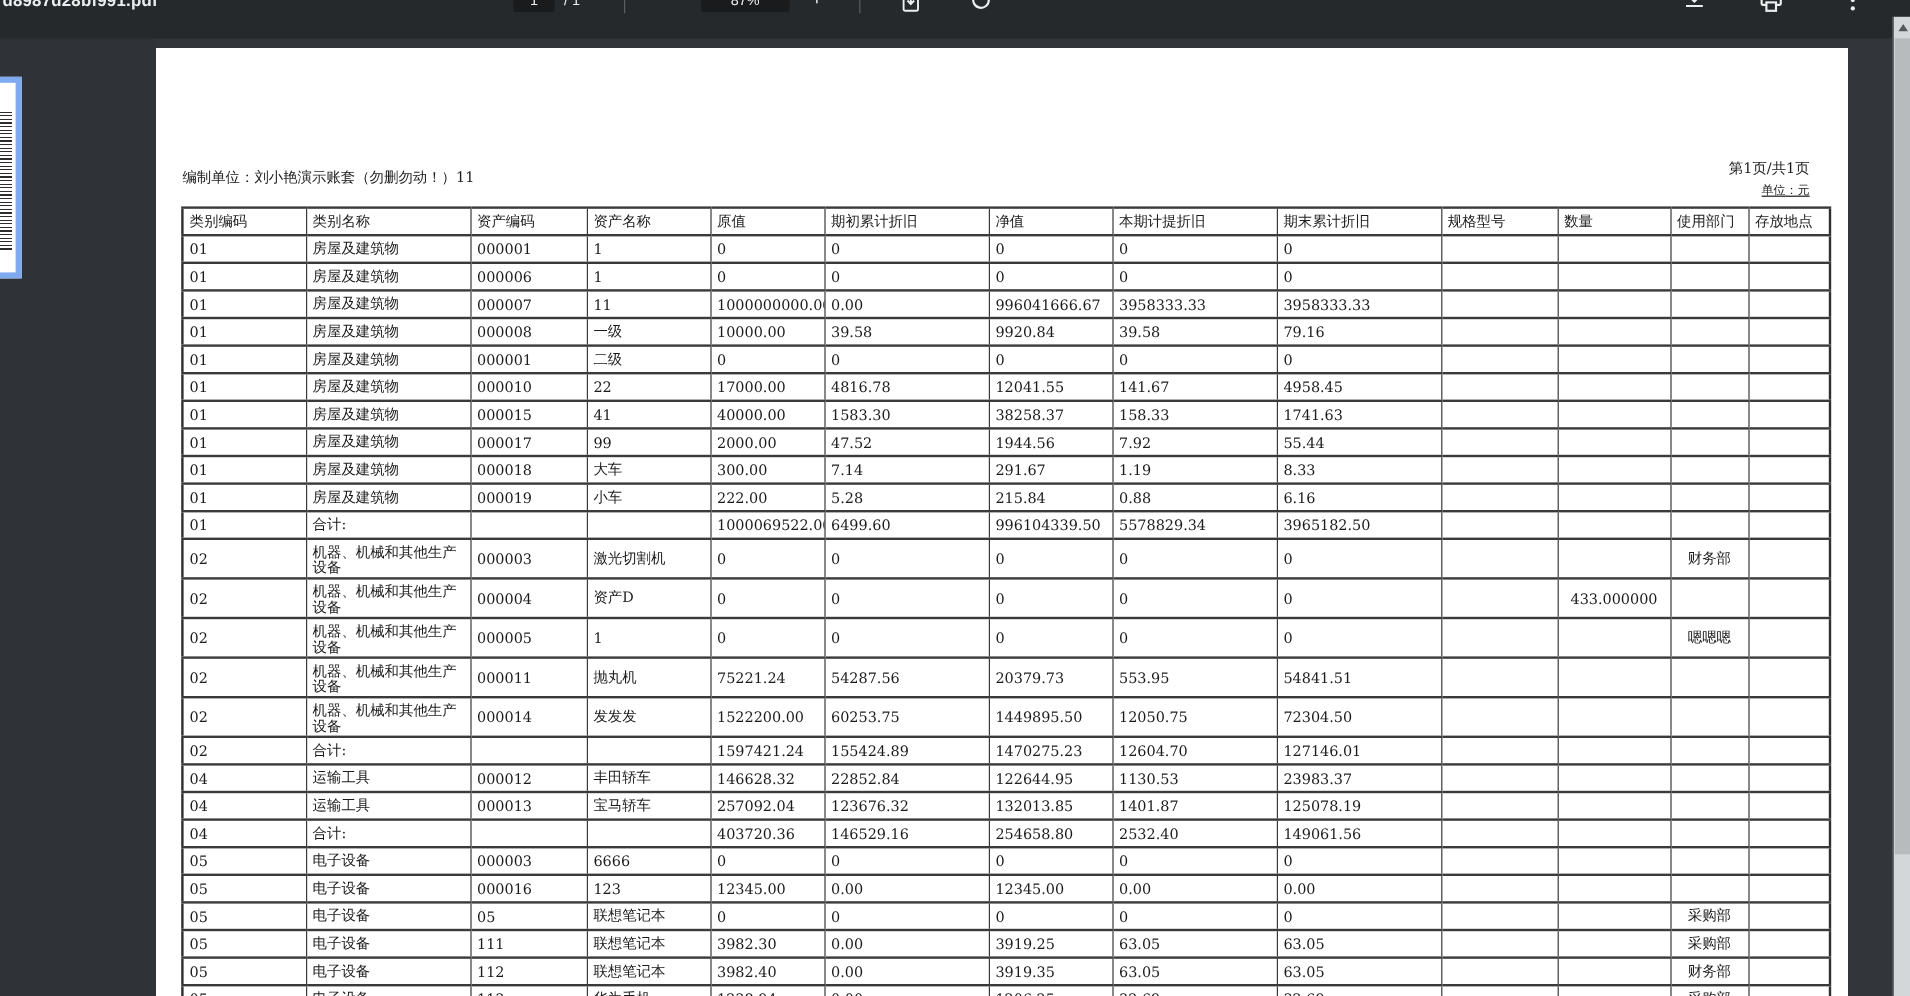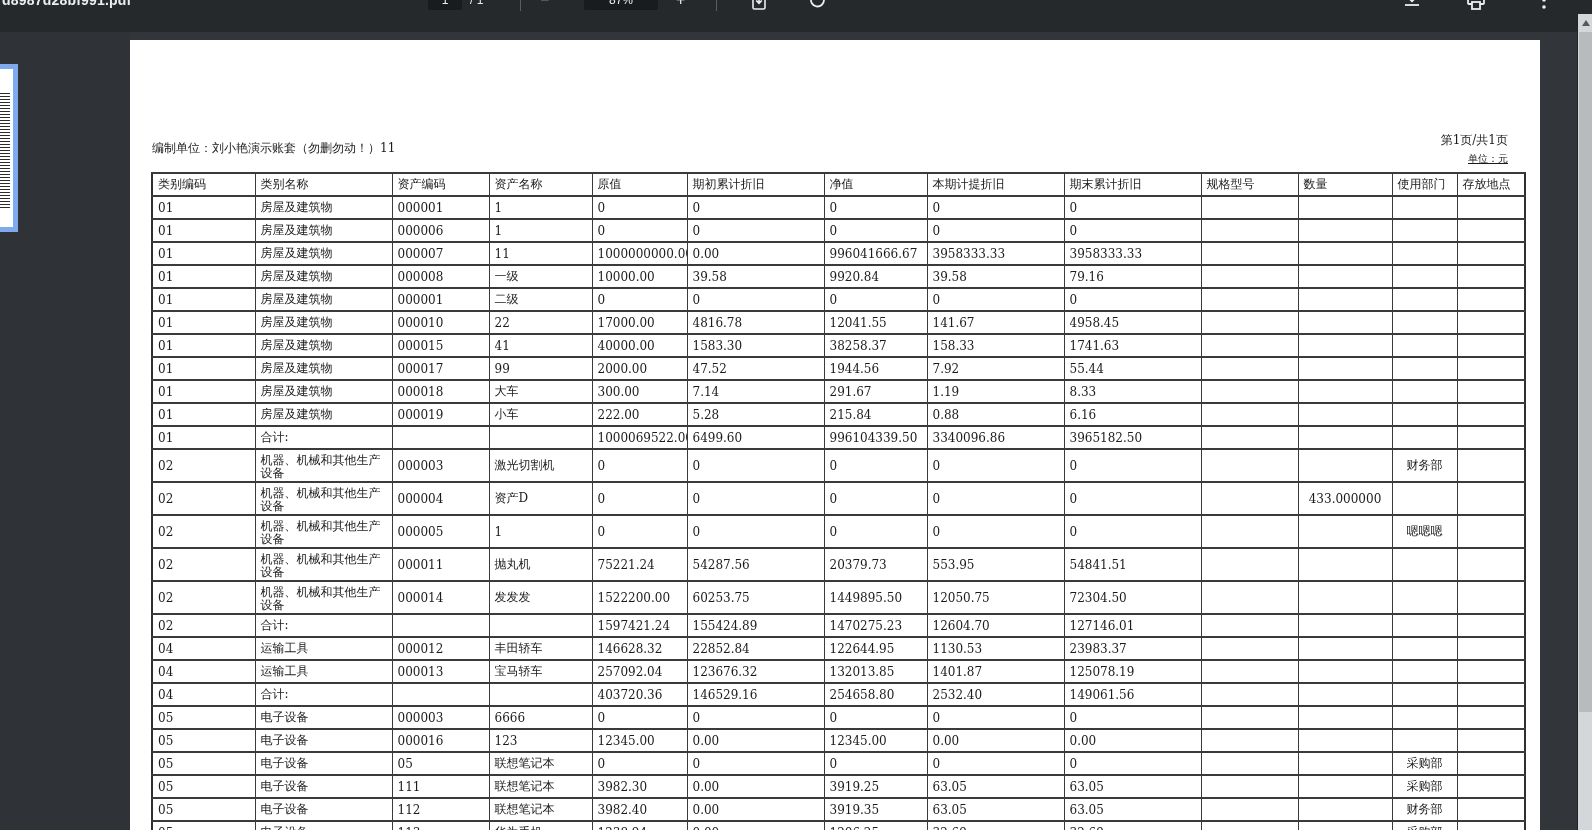--- a/index.html
+++ b/index.html
@@ -329,21 +329,21 @@
             <td></td>
           </tr>
           <tr>
             <td>01</td>
             <td>合计:</td>
             <td></td>
             <td></td>
             <td>1000069522.00</td>
             <td>6499.60</td>
             <td>996104339.50</td>
-            <td>3340096.86</td>
+            <td>5578829.34</td>
             <td>3965182.50</td>
             <td></td>
             <td></td>
             <td></td>
             <td></td>
           </tr>
           <tr class="tall">
             <td>02</td>
             <td>机器、机械和其他生产设备</td>
             <td>000003</td>

